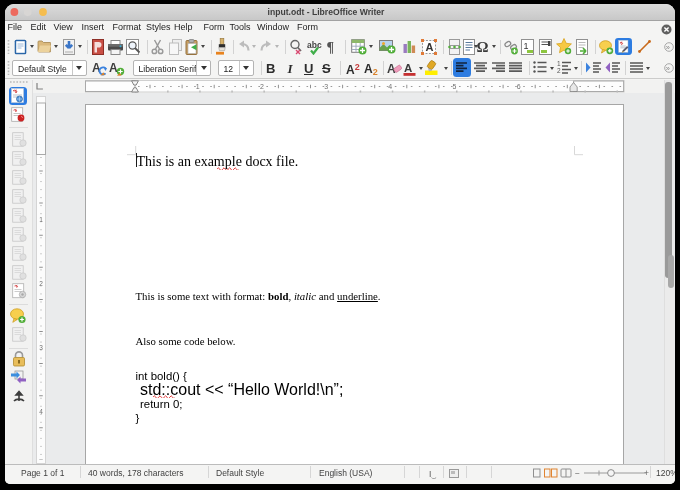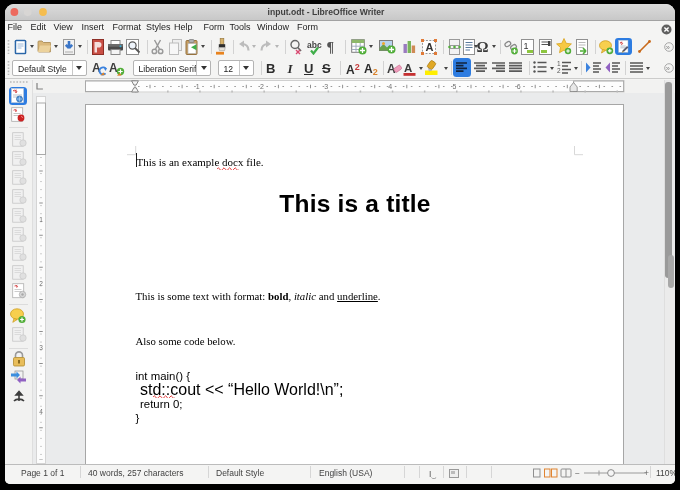--- a/index.html
+++ b/index.html
@@ -483,37 +483,36 @@
      </g>
    </svg>
 
    <svg class="ic" style="left:127px;top:146px" width="10" height="10" viewBox="0 0 10 10">
           <path d="M8.7 0v8.7M8.7 8.7H0" stroke="#d8d8d8" stroke-width="1"></path>
         </svg>
    <svg class="ic" style="left:574px;top:146px" width="10" height="10" viewBox="0 0 10 10">
           <path d="M0.5 0v8.7M0.5 8.7H9" stroke="#d8d8d8" stroke-width="1"></path>
         </svg>
    <div class="abs" style="left:135.5px;top:153px;width:1.2px;height:14px;background:#1a1a1a"></div>
-   <div class="abs" style="left:136.5px;top:154.9px;font-family:'Liberation Serif',serif;font-size:11px;line-height:14px;color:#000;white-space:nowrap">This is an example <span id="docx">docx</span> file.</div>
-   <div class="abs" style="left:135px;top:192.4px;width:440px;text-align:center;font-weight:bold;font-size:24.5px;letter-spacing:0.2px;line-height:24px;color:#000;white-space:nowrap">This is a title</div>
+   <div class="abs" style="left:136.5px;top:154.9px;font-family:'Liberation Serif',serif;font-size:14px;line-height:14px;color:#000;white-space:nowrap">This is an example <span id="docx">docx</span> file.</div>
    <div class="abs" style="left:135.5px;top:334.2px;font-family:'Liberation Serif',serif;font-size:10.8px;line-height:14px;color:#000;white-space:nowrap">Also some code below.</div>
    <div class="abs" style="left:135.5px;top:289.1px;font-family:'Liberation Serif',serif;font-size:10.8px;line-height:14px;color:#000;white-space:nowrap">This is some text with format: <b>bold</b>, <i>italic</i> and <u>underline</u>.</div>
-   <div class="abs" style="left:135.5px;top:368.8px;font-size:11.4px;line-height:14.1px;color:#000;white-space:nowrap">int main() {</div>
+   <div class="abs" style="left:135.5px;top:368.8px;font-size:11.4px;line-height:14.1px;color:#000;white-space:nowrap">int bold() {</div>
    <div class="abs" style="left:140px;top:383.0px;font-size:16px;line-height:14.1px;color:#000;white-space:nowrap">std::<span id="cout">cout</span> &lt;&lt; “Hello World!\n”;</div>
    <div class="abs" style="left:140px;top:397.1px;font-size:11.4px;line-height:14.1px;color:#000;white-space:nowrap">return 0;</div>
    <div class="abs" style="left:135.5px;top:411.2px;font-size:11.4px;line-height:14.1px;color:#000;white-space:nowrap">}</div>
    <svg class="ic" style="left:217px;top:166.5px" width="22" height="3" viewBox="0 0 22 3">
           <path d="M0 2.2q1.4-2.8 2.8 0t2.8 0t2.8 0t2.8 0t2.8 0t2.8 0t2.8 0t2.8 0" fill="none" stroke="#e02020" stroke-width="0.9"></path>
         </svg>
    <svg class="ic" style="left:152.5px;top:395px" width="22" height="3" viewBox="0 0 22 3">
           <path d="M0 2.2q1.4-2.8 2.8 0t2.8 0t2.8 0t2.8 0t2.8 0t2.8 0t2.8 0t2.8 0" fill="none" stroke="#e02020" stroke-width="0.9"></path>
         </svg>
 
    <div class="stx" style="left:21px">Page 1 of 1</div>
-   <div class="stx" style="left:88px">40 words, 257 characters</div>
+   <div class="stx" style="left:88px">40 words, 178 characters</div>
    <div class="stx" style="left:216px">Default Style</div>
    <div class="stx" style="left:319px">English (USA)</div>
    <div class="ssep" style="left:80px"></div>
    <div class="ssep" style="left:208px"></div>
    <div class="ssep" style="left:310px"></div>
    <div class="ssep" style="left:404px"></div>
    <div class="ssep" style="left:419px"></div>
    <div class="ssep" style="left:443px"></div>
    <div class="ssep" style="left:466px"></div>
    <div class="ssep" style="left:491px"></div>
@@ -530,16 +529,16 @@
           <line x1="33" y1="1" x2="33" y2="9" stroke="#8f8f8f"></line>
    </svg>
    <div class="stx" style="left:575px;color:#666">−</div>
    <svg class="ic" style="left:584px;top:469px" width="62" height="8" viewBox="0 0 62 8">
           <line x1="0" y1="4" x2="62" y2="4" stroke="#9a9a9a"></line>
           <line x1="15" y1="1.5" x2="15" y2="6.5" stroke="#9a9a9a"></line>
           <circle cx="27" cy="4" r="3.4" fill="#f5f5f5" stroke="#8b8b8b"></circle>
         </svg>
    <div class="stx" style="left:644px;color:#666">+</div>
    <div class="ssep" style="left:650px"></div>
-   <div class="stx" style="left:656px">110%</div>
+   <div class="stx" style="left:656px">120%</div>
   </div>
  </div>
 </div>
 
 </body></html>

